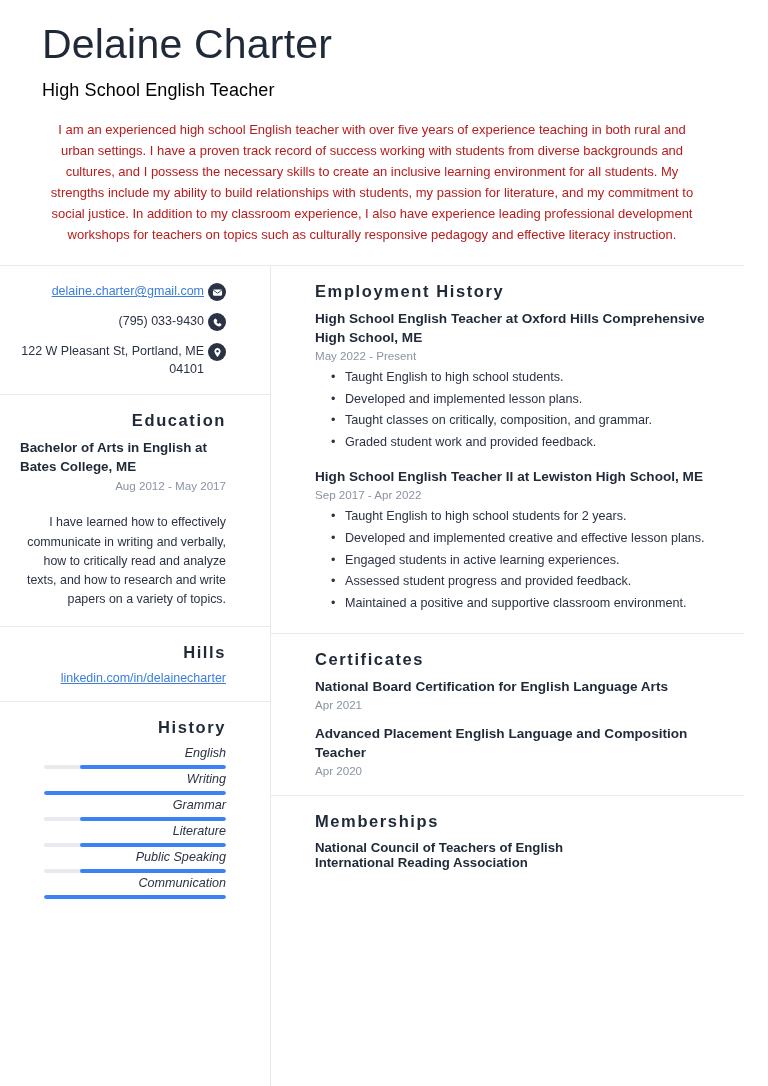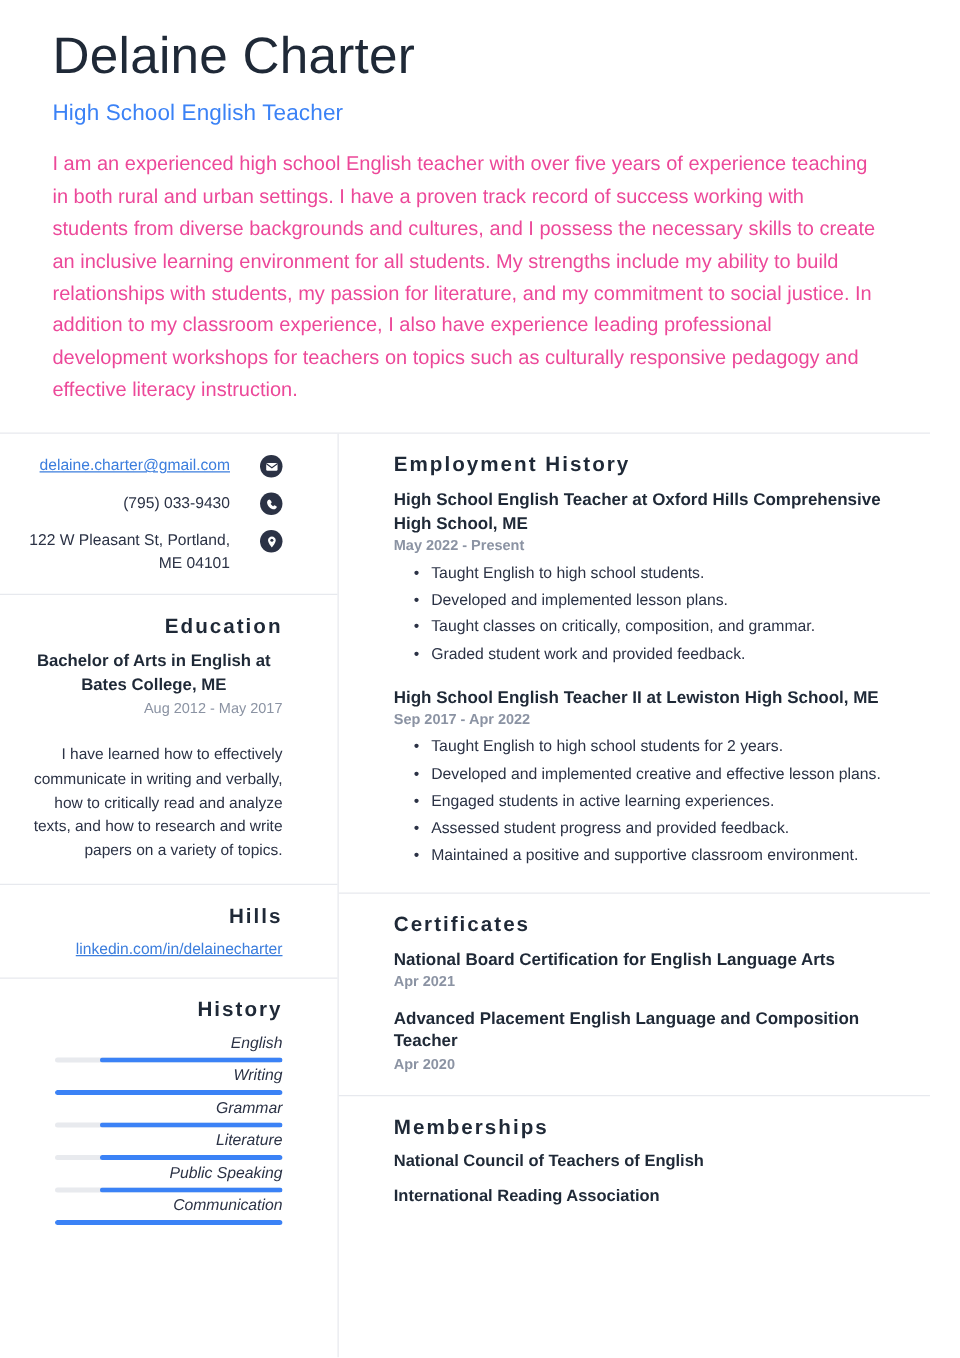--- a/index.html
+++ b/index.html
@@ -35,31 +35,31 @@
     font-weight: 400;
     line-height: 1.12;
     letter-spacing: 0.2px;
     color: #1f2937;
     margin-bottom: 12px;
   }
 
   .job-title {
     font-size: 18px;
     font-weight: 400;
-    color: #3b82f6;
+    color: #000000;
     letter-spacing: 0.1px;
     margin-bottom: 18px;
   }
 
   .summary {
-    font-size: 16px;
+    font-size: 13px;
     line-height: 1.62;
-    color: #ec4899;
+    color: #b91c1c;
     max-width: 690px;
-    text-align: left;
+    text-align: center;
   }
 
   
   .columns {
     display: flex;
     flex: 1 1 auto;
     align-items: stretch;
   }
 
   .col-left {
@@ -86,21 +86,21 @@
   }
   .rblock.divided { border-bottom: 1px solid #e7e9ee; }
 
   
   .contact-list { display: flex; flex-direction: column; gap: 11px; }
 
   .contact-row {
     display: flex;
     align-items: flex-start;
     justify-content: flex-end;
-    gap: 24px;
+    gap: 4px;
   }
 
   .contact-text {
     font-size: 12.5px;
     line-height: 1.45;
     text-align: right;
     color: #2b3245;
   }
 
   .contact-text.link {
@@ -137,21 +137,21 @@
     letter-spacing: 1.6px;
     color: #1f2937;
     margin-bottom: 9px;
   }
 
   
   .edu-degree {
     font-size: 13.4px;
     font-weight: 700;
     line-height: 1.38;
-    text-align: center;
+    text-align: left;
     color: #1f2937;
   }
   .edu-date {
     font-size: 11.6px;
     color: #8b93a3;
     text-align: right;
     margin-top: 3px;
   }
   .edu-desc {
     font-size: 12.4px;
@@ -203,21 +203,20 @@
   .entry-title {
     font-size: 13.6px;
     font-weight: 700;
     line-height: 1.36;
     color: #1f2937;
   }
   .entry-date {
     font-size: 11.6px;
     color: #8b93a3;
     margin-top: 2px;
-    font-weight: bold;
   }
 
   .bullets {
     margin: 5px 0 0 0;
     padding-left: 30px;
     list-style: none;
   }
   .bullets li {
     font-size: 12.6px;
     line-height: 1.72;
@@ -233,21 +232,20 @@
     font-size: 12.6px;
   }
 
   .entry-spaced { margin-bottom: 14px; }
   .entry-spaced:last-child { margin-bottom: 0; }
 
   .member-item {
     font-size: 13.2px;
     font-weight: 700;
     color: #1f2937;
-    margin-bottom: 13px;
   }
   .member-item:last-child { margin-bottom: 0; }
 
   .filler { flex: 1 1 auto; }
 </style>
 </head>
 <body>
 
 <div class="page">
 

